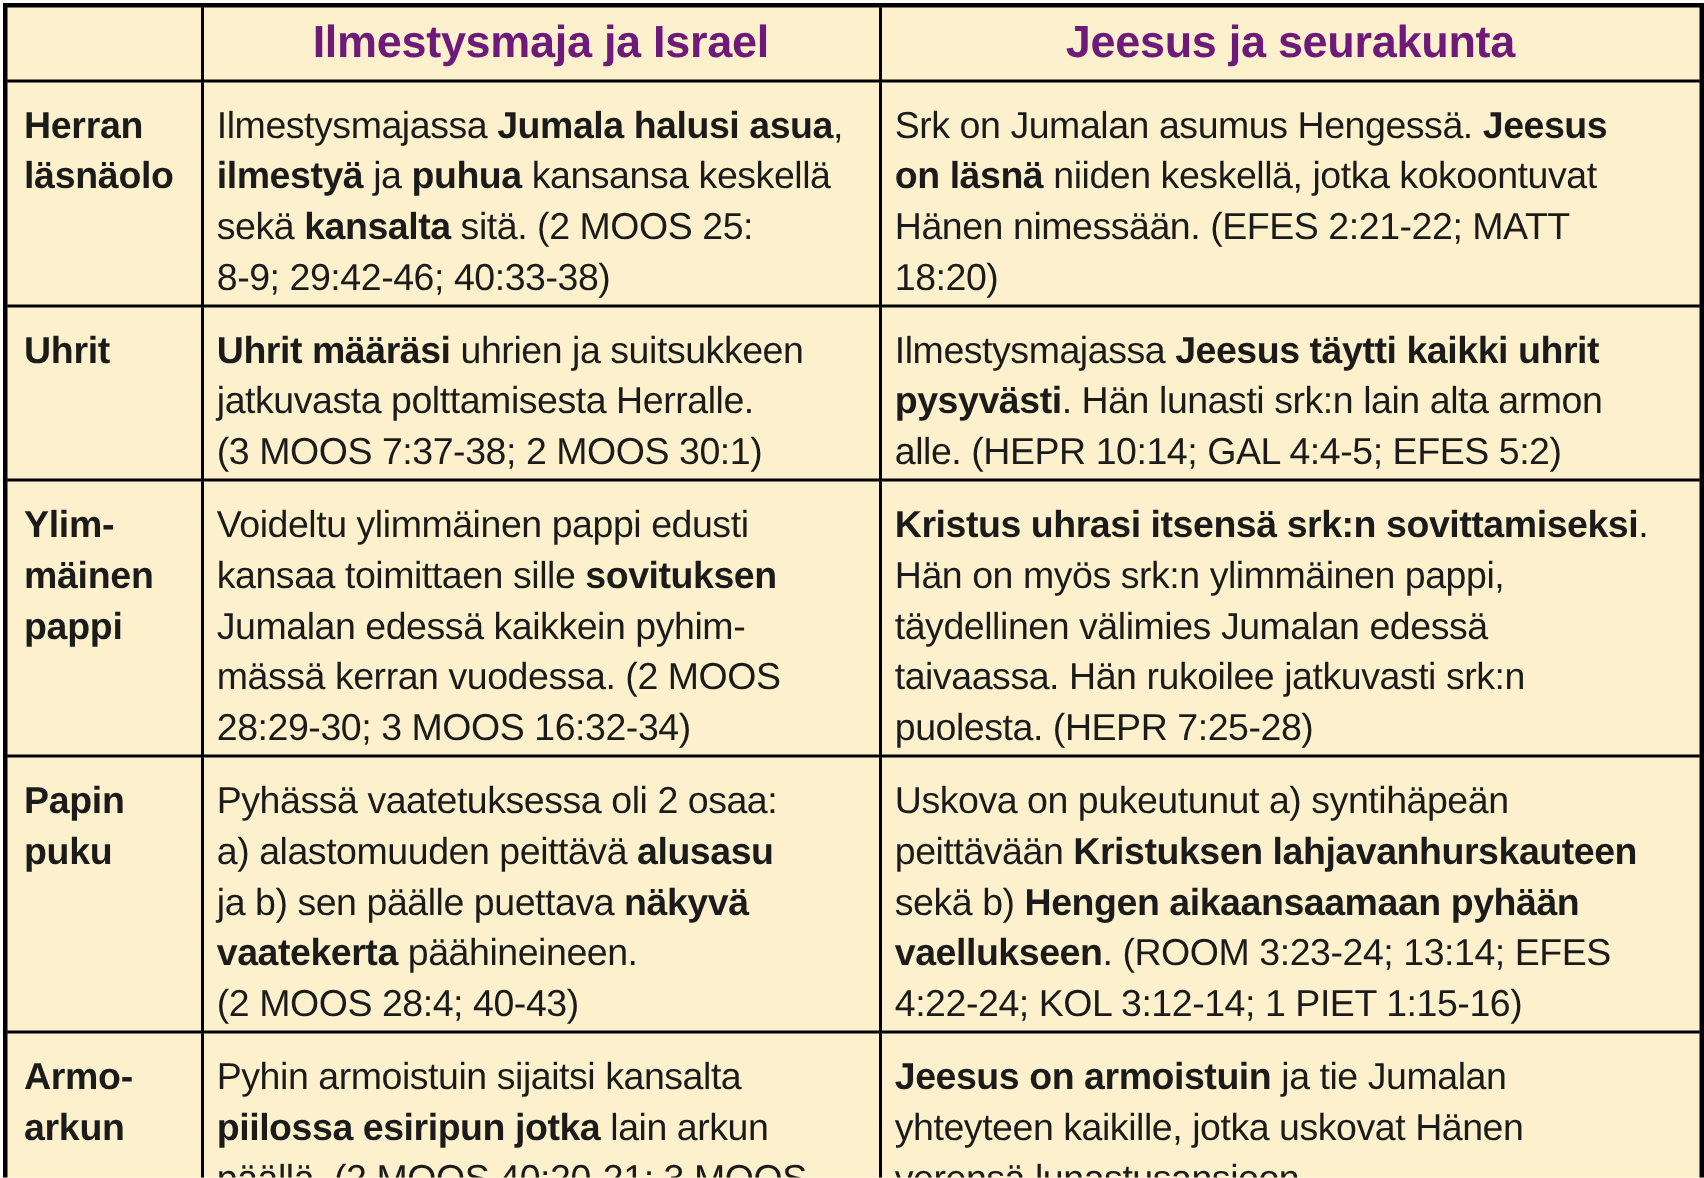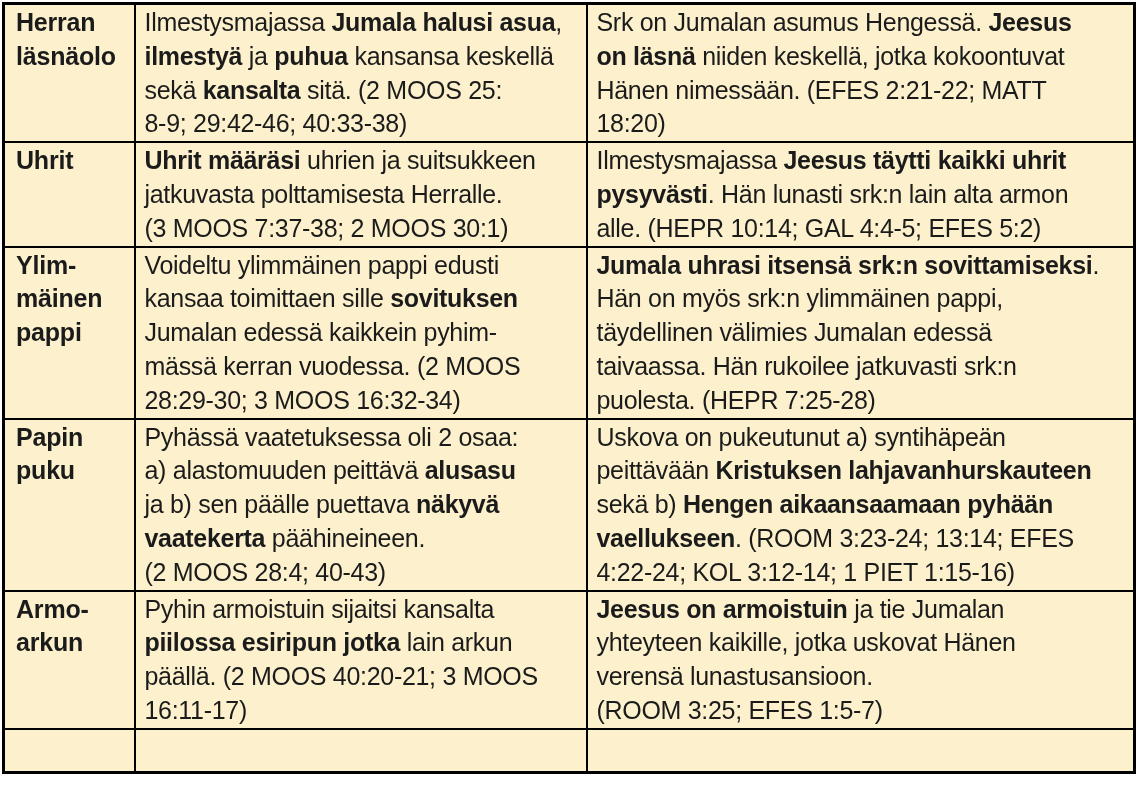--- a/index.html
+++ b/index.html
@@ -17,21 +17,21 @@
   table.cmp{
     position:absolute;left:2px;top:2px;width:1131px;
     border-collapse:collapse;table-layout:fixed;
     background:var(--cream);
     border:3px solid var(--line);
   }
   td,th{
     border:2px solid var(--line);
     vertical-align:top;
     overflow:hidden;
-    padding:1px 6px 0 9px;
+    padding:13px 6px 0 9px;
     background:var(--cream);
   }
   th.header-cell{
     color:var(--purple);
     font-weight:bold;
     font-size:30px;
     letter-spacing:-0.2px;
     text-align:center;
     vertical-align:middle;
     padding:0;
@@ -58,20 +58,25 @@
 </head>
 <body>
 
 <table class="cmp">
   <colgroup>
     <col style="width:131px">
     <col style="width:452px">
     <col style="width:548px">
   </colgroup>
   <tbody>
+    <tr style="height:50px">
+      <th class="header-cell"></th>
+      <th class="header-cell">Ilmestysmaja ja Israel</th>
+      <th class="header-cell">Jeesus ja seurakunta</th>
+    </tr>
 
     <tr style="height:135px">
       <td class="label-cell">Herran
 läsnäolo</td>
       <td class="body-cell"><span>Ilmestysmajassa </span><span class="b">Jumala halusi asua</span><span>,
 </span><span class="b">ilmestyä</span><span> ja </span><span class="b">puhua</span><span> kansansa keskellä
 sekä </span><span class="b">kansalta</span><span> sitä. (2 MOOS 25:
 8-9; 29:42-46; 40:33-38)</span></td>
       <td class="body-cell"><span>Srk on Jumalan asumus Hengessä. </span><span class="b">Jeesus
 on läsnä</span><span> niiden keskellä, jotka kokoontuvat
@@ -91,21 +96,21 @@
 
     <tr style="height:170px">
       <td class="label-cell">Ylim-
 mäinen
 pappi</td>
       <td class="body-cell"><span>Voideltu ylimmäinen pappi edusti
 kansaa toimittaen sille </span><span class="b">sovituksen</span><span>
 Jumalan edessä kaikkein pyhim-
 mässä kerran vuodessa. (2 MOOS
 28:29-30; 3 MOOS 16:32-34)</span></td>
-      <td class="body-cell"><span class="b">Jumala uhrasi itsensä srk:n sovittamiseksi</span><span>.
+      <td class="body-cell"><span class="b">Kristus uhrasi itsensä srk:n sovittamiseksi</span><span>.
 Hän on myös srk:n ylimmäinen pappi,
 täydellinen välimies Jumalan edessä
 taivaassa. Hän rukoilee jatkuvasti srk:n
 puolesta. (HEPR 7:25-28)</span></td>
     </tr>
 
     <tr style="height:147px">
       <td class="label-cell">Papin
 puku</td>
       <td class="body-cell"><span>Pyhässä vaatetuksessa oli 2 osaa:

